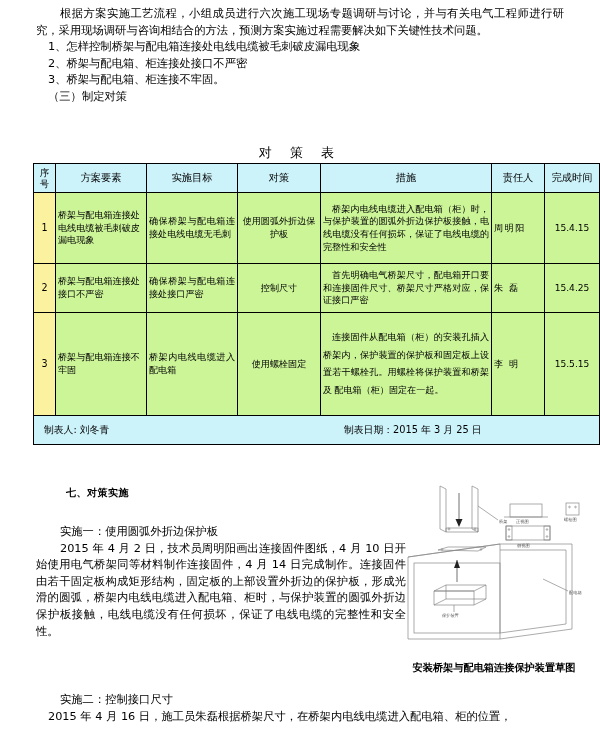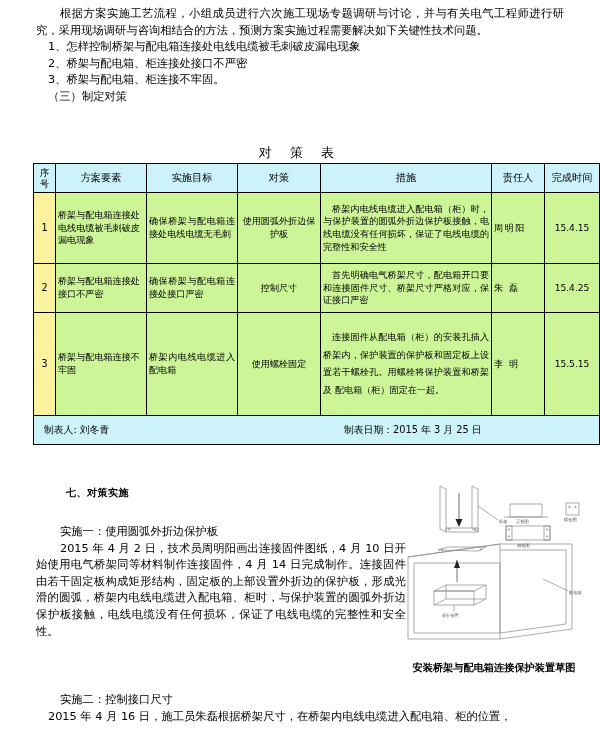--- a/index.html
+++ b/index.html
@@ -97,21 +97,21 @@
   td.c-elem { text-align: left; }
   td.c-goal { text-align: justify; text-align-last: left; }
   td.c-meas { text-align: center; }
   td.c-step { text-align: justify; text-indent: 9px; text-align-last: left; }
   td.c-resp { text-align: left; letter-spacing: 1.5px; }
   td.c-date { text-align: center; }
 
   tr.r1 td { height: 68px; }
   tr.r2 td { height: 46px; }
   tr.r3 td { height: 100px; }
-  tr.r3 td.c-step { line-height: 17.5px; }
+  tr.r3 td.c-step { line-height: 17.5px; font-family: Liberation Serif, serif; }
 
   tr.footer td {
     background: #ccf2fa;
     height: 26px;
     font-size: 9.8px;
     padding-left: 10px;
   }
   .foot-wrap {
     display: flex;
     align-items: center;

